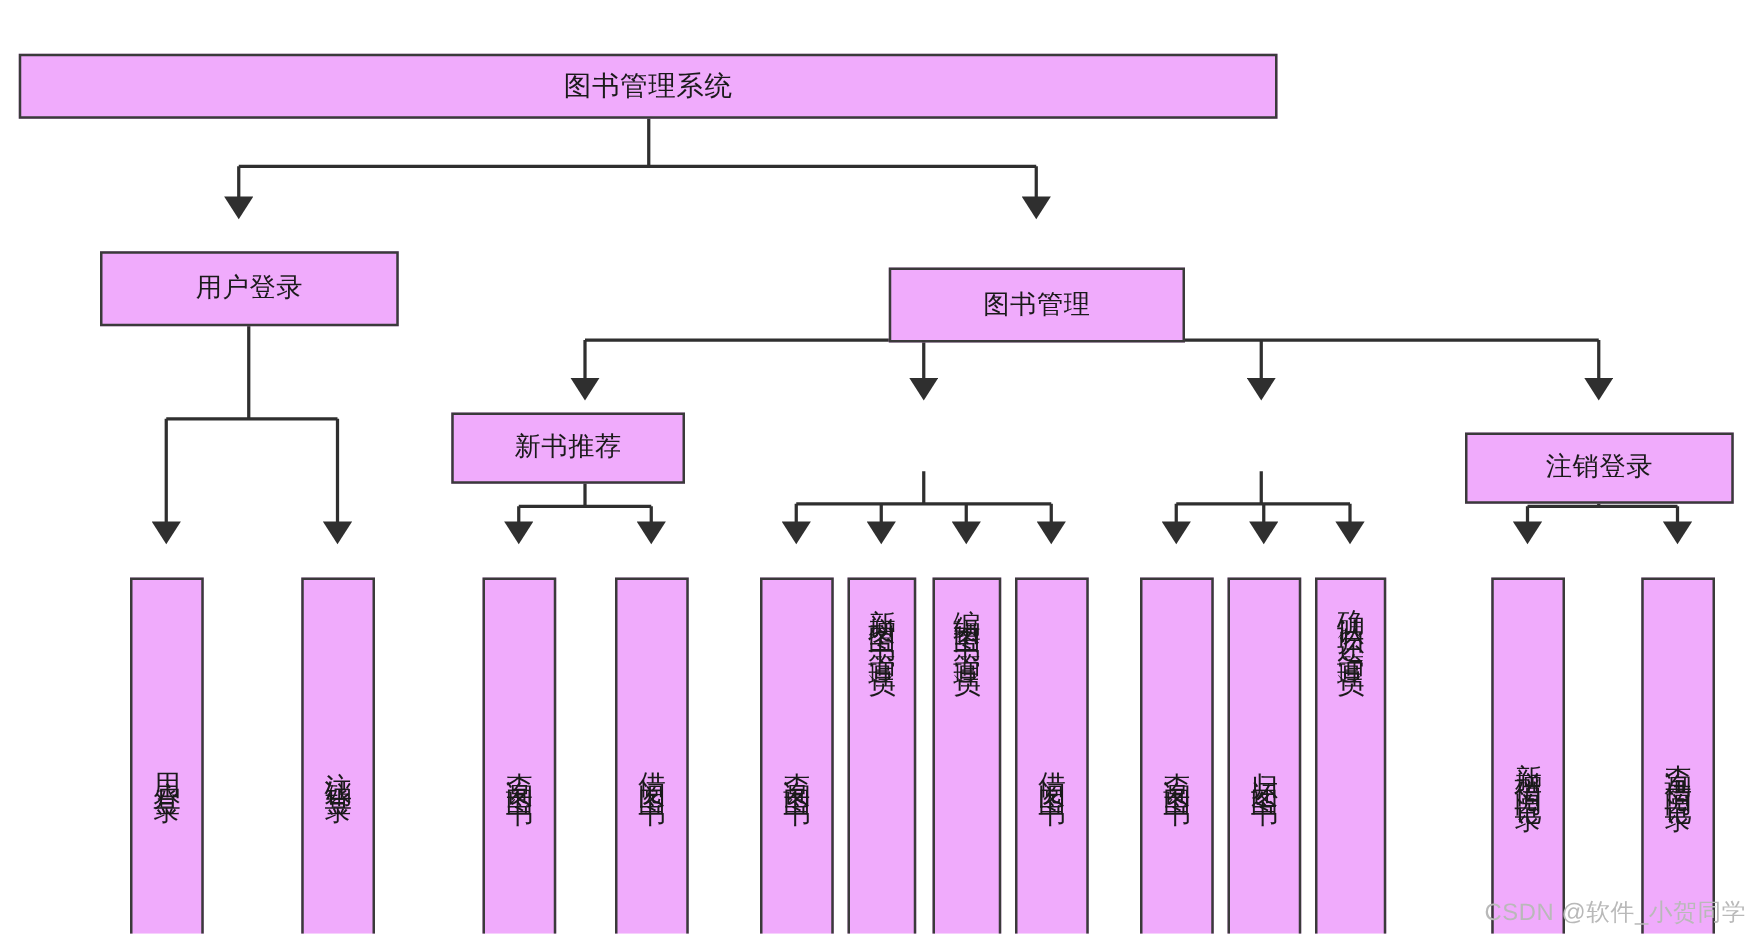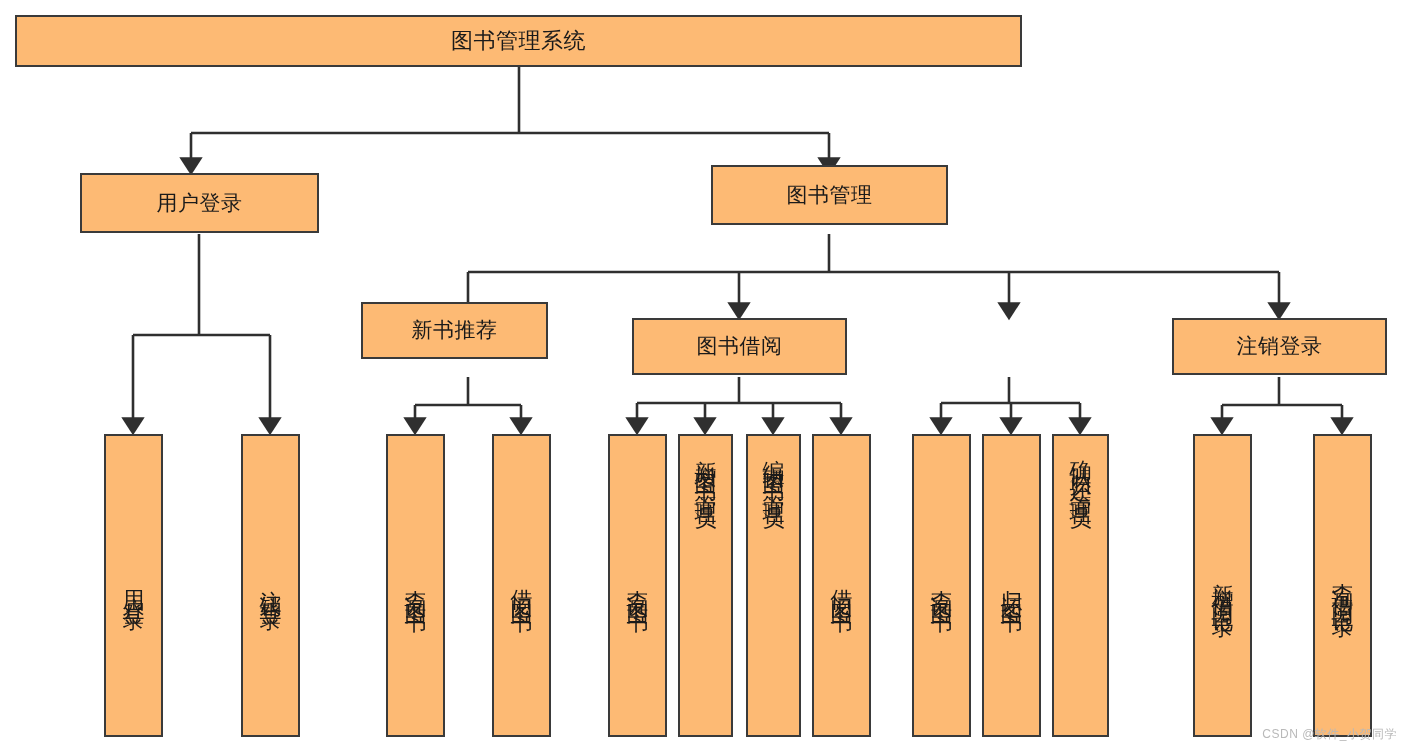--- a/index.html
+++ b/index.html
@@ -22,25 +22,26 @@
     left: 0;
     top: 0;
     width: 1405px;
     height: 747px;
     pointer-events: none;
   }
   .node {
     position: absolute;
     box-sizing: border-box;
     border: 2px solid #3a3a3a;
-    background: #fdba74;
+    background: #f0abfc;
     display: flex;
     align-items: center;
     justify-content: center;
     color: #1a1a1a;
+    margin-top: 28px;
   }
   .node .label {
     display: block;
     text-align: center;
     line-height: 1.18;
     letter-spacing: 0.5px;
   }
   
   .node.horiz .label {
     font-size: 21px;
@@ -64,21 +65,21 @@
     max-height: 100%;
   }
   .node.vert.top-align {
     align-items: flex-start;
     padding-top: 6px;
   }
   .watermark {
     position: absolute;
     right: 8px;
     bottom: 4px;
-    font-size: 12px;
+    font-size: 19px;
     color: #b9b9b9;
     white-space: nowrap;
     letter-spacing: 0.5px;
   }
 </style>
 </head>
 <body>
 
 <div id="canvas">
 
@@ -134,30 +135,27 @@
     </g>
   </svg>
 
   <div class="node horiz title" style="left:15px; top:15px; width:1007px; height:52px;">
     <span class="label">图书管理系统</span>
   </div>
 
   <div class="node horiz" style="left:80px; top:173px; width:239px; height:60px;">
     <span class="label">用户登录</span>
   </div>
-  <div class="node horiz" style="left:711px; top:165px; width:237px; height:60px;">
+  <div class="node horiz" style="left:711px; top:186px; width:237px; height:60px;">
     <span class="label">图书管理</span>
   </div>
 
   <div class="node horiz" style="left:361px; top:302px; width:187px; height:57px;">
     <span class="label">新书推荐</span>
   </div>
-  <div class="node horiz" style="left:632px; top:318px; width:215px; height:57px;">
-    <span class="label">图书借阅</span>
-  </div>
   <div class="node horiz" style="left:1172px; top:318px; width:215px; height:57px;">
     <span class="label">注销登录</span>
   </div>
 
   <div class="node vert" style="left:104px; top:434px; width:59px; height:303px;">
     <span class="label">用户登录</span>
   </div>
   <div class="node vert" style="left:241px; top:434px; width:59px; height:303px;">
     <span class="label">注销登录</span>
   </div>

